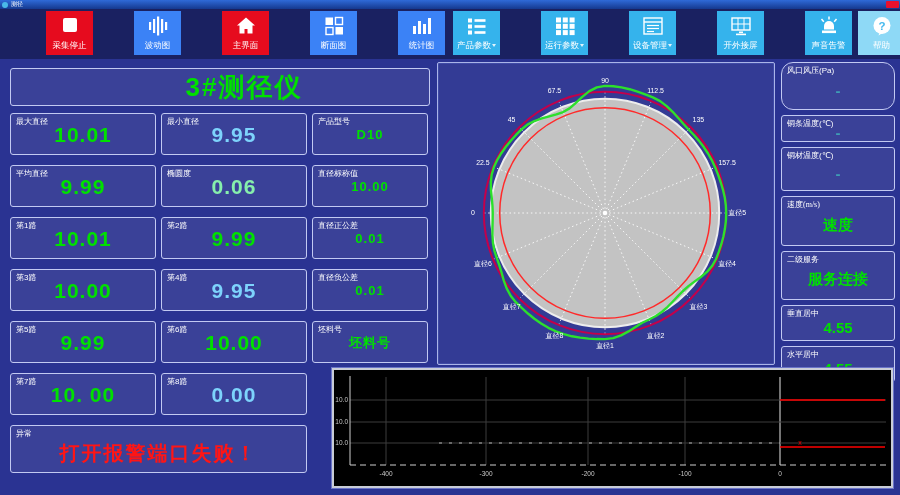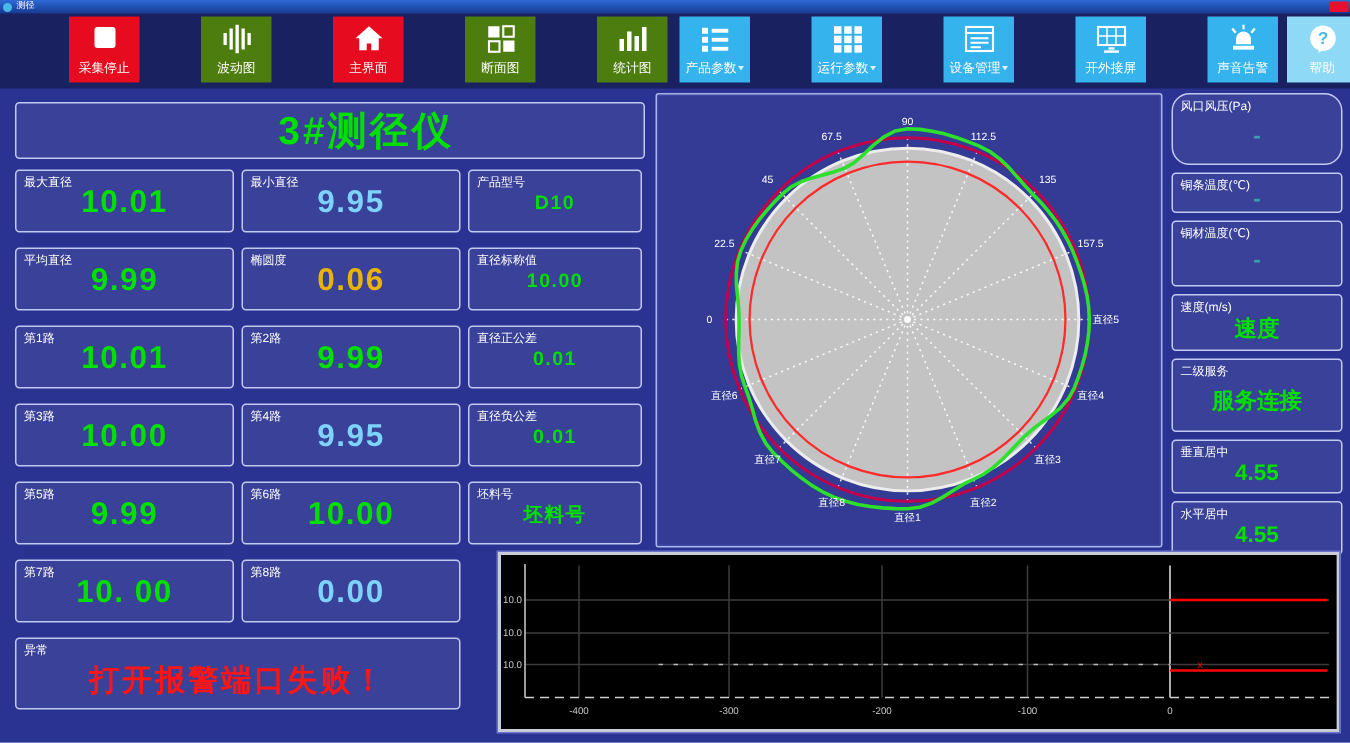--- a/index.html
+++ b/index.html
@@ -15,33 +15,33 @@
   .toolband{position:absolute;top:9px;left:0;width:900px;height:50px;background:#1a2161;}
   .toolbar{position:absolute;top:11px;left:8px;display:flex;}
   .tbtn{width:47px;height:44px;margin-right:3px;display:flex;flex-direction:column;align-items:center;
     justify-content:flex-end;cursor:pointer;margin-left:38px;}
   .tbtn .ticon{flex:1;display:flex;align-items:center;justify-content:center;width:26px;}
   .tbtn .ticon svg{width:24px;height:22px;}
   .tlabel{font-size:8.5px;color:#fff;margin-bottom:3px;white-space:nowrap;}
   .arr{display:inline-block;width:0;height:0;border-left:2.5px solid transparent;
     border-right:2.5px solid transparent;border-top:3.5px solid #dff3fc;margin-left:1px;vertical-align:1px;}
   .btn-red{background:#e60b1e;}
-  .btn-blue{background:#4d7c0f;}
+  .btn-blue{background:#3b82f6;}
   .btn-lightblue{background:#35b3ec;}
   .btn-paleblue{background:#8ed9f6;}
   
   .mbox{position:relative;background:#3a4198;border:1px solid #c2c9f2;border-radius:3px;box-sizing:border-box;}
   .box-label{position:absolute;top:2px;left:5px;font-size:8px;color:#ffffff;white-space:nowrap;}
   .mval{display:flex;height:100%;align-items:center;justify-content:center;padding-top:1px;box-sizing:border-box;
     font-weight:bold;letter-spacing:1px;}
   .lg{font-size:21px;}
   .sm{font-size:13px;}
   .c-green{color:#00e000;}
   .c-yellow{color:#7dd3fc;}
-  .c-red{color:#eab308;border-radius:16px;}
+  .c-red{color:#86efac;border-radius:16px;}
   .c-dim{color:#3f9db5;font-weight:bold;}
   
   .left-panel{position:absolute;left:10px;top:68px;width:420px;}
   .title-box{height:38px;margin-bottom:7px;display:flex;align-items:center;justify-content:center;padding-left:48px;}
   .title-box .gtitle{font-size:26px;font-weight:bold;color:#00e000;letter-spacing:2px;}
   .meas-grid{display:grid;grid-template-columns:146px 146px 116px;grid-template-rows:repeat(6,42px) 48px;
     column-gap:5px;row-gap:10px;}
   .alarm-box{grid-column:1/3;}
   .alarm-text{display:flex;height:100%;align-items:center;justify-content:center;padding-top:8px;box-sizing:border-box;
     font-size:20px;font-weight:bold;color:#ff1515;letter-spacing:2px;}
@@ -329,21 +329,21 @@
         <div class="rval c-dim">-</div>
       </div>
       <div class="mbox" style="height: 27px;">
         <span class="box-label">铜条温度(℃)</span>
         <div class="rval c-dim">-</div>
       </div>
       <div class="mbox" style="height: 44px;">
         <span class="box-label">铜材温度(℃)</span>
         <div class="rval c-dim">-</div>
       </div>
-      <div class="mbox" style="height: 38px;">
+      <div class="mbox" style="height: 50px; font-family: Liberation Serif, serif;">
         <span class="box-label">速度(m/s)</span>
         <div class="rval c-green">速度</div>
       </div>
       <div class="mbox" style="height: 49px;">
         <span class="box-label">二级服务</span>
         <div class="rval c-green">服务连接</div>
       </div>
       <div class="mbox" style="height: 36px;">
         <span class="box-label">垂直居中</span>
         <div class="rval c-green">4.55</div>

